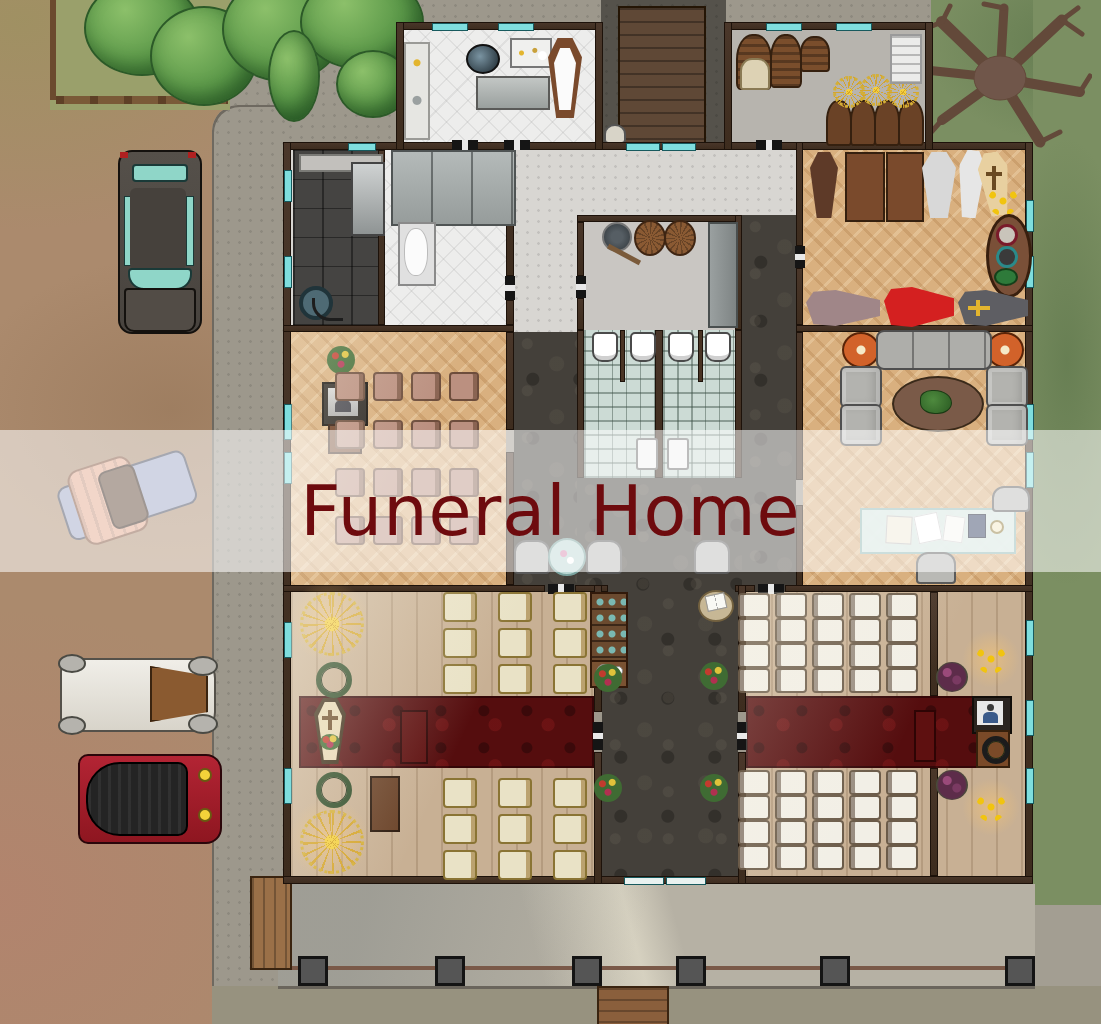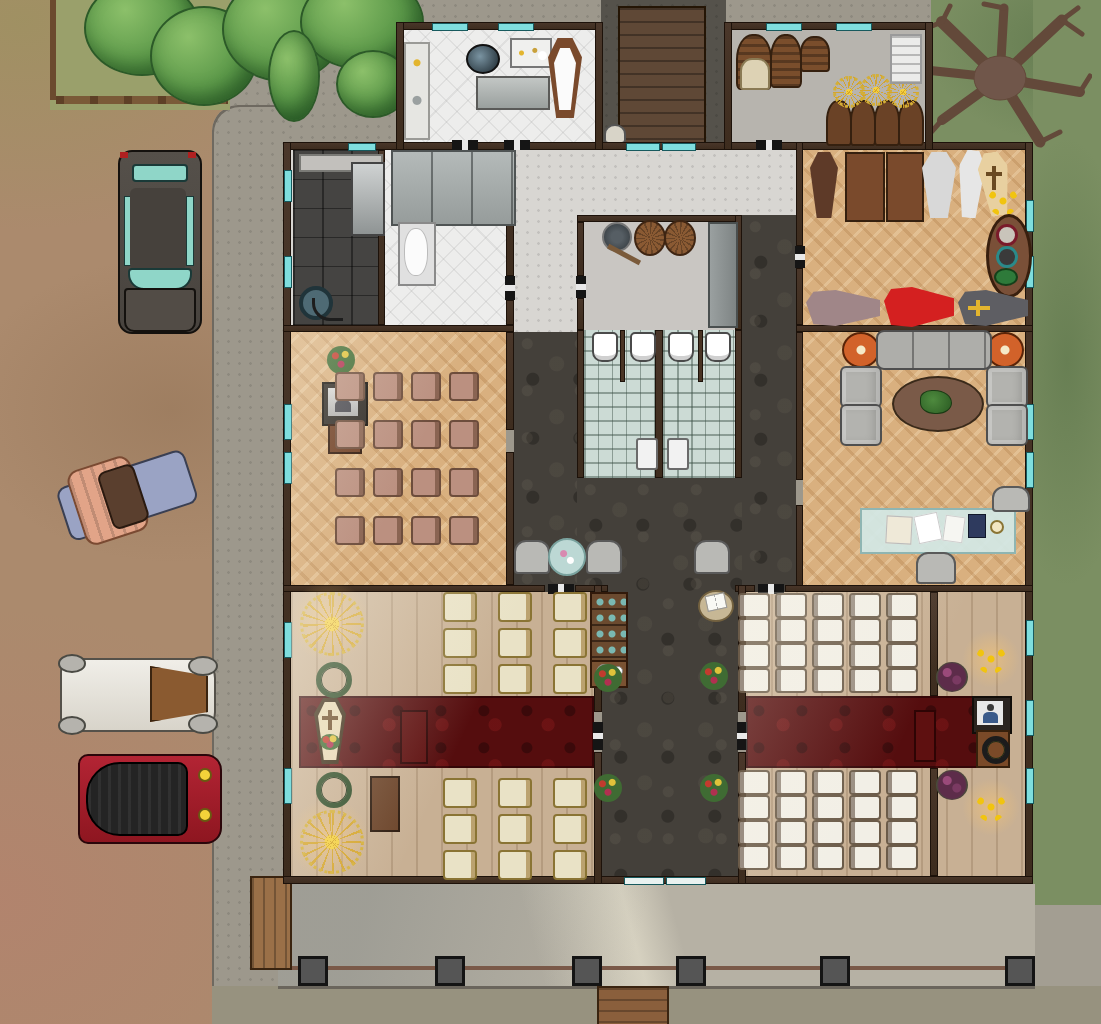--- a/index.html
+++ b/index.html
@@ -477,14 +477,17 @@
       <div class="a pillar" style="left: 572px; top: 956px; width: 24px; height: 24px;"></div>
       <div class="a pillar" style="left: 676px; top: 956px; width: 24px; height: 24px;"></div>
       <div class="a pillar" style="left: 820px; top: 956px; width: 24px; height: 24px;"></div>
       <div class="a pillar" style="left: 1005px; top: 956px; width: 24px; height: 24px;"></div>
     </div>
 
   <div class="a streak" style="left:291px;top:592px;width:303px;height:284px;"></div>
   <div class="a streak" style="left:746px;top:592px;width:279px;height:284px;opacity:.6;"></div>
   <div class="a streak" style="left:291px;top:332px;width:215px;height:253px;opacity:.7;"></div>
 
+  <div id="banner" class="a" style="left:0;top:430px;width:1101px;height:142px;">
+    <div class="t">Funeral Home</div>
+  </div>
 
 </div>
 
 </body></html>

